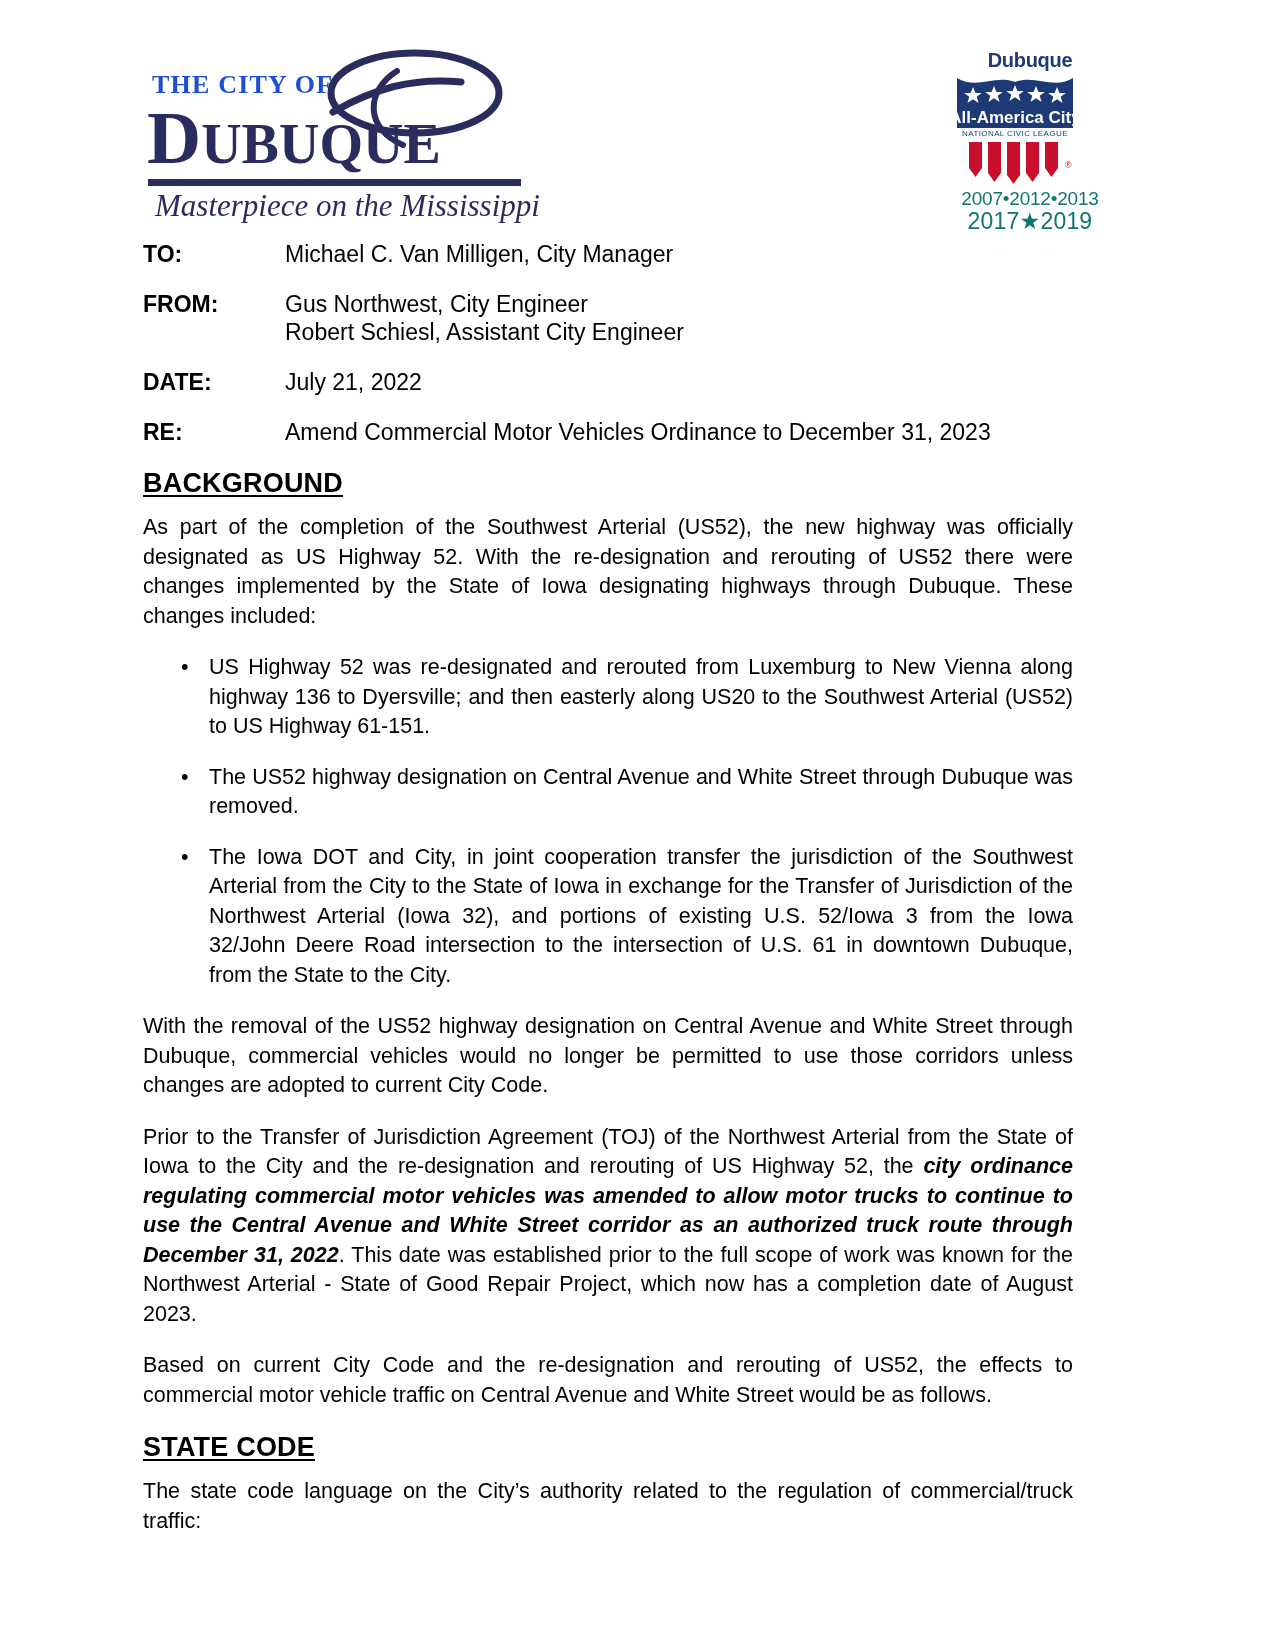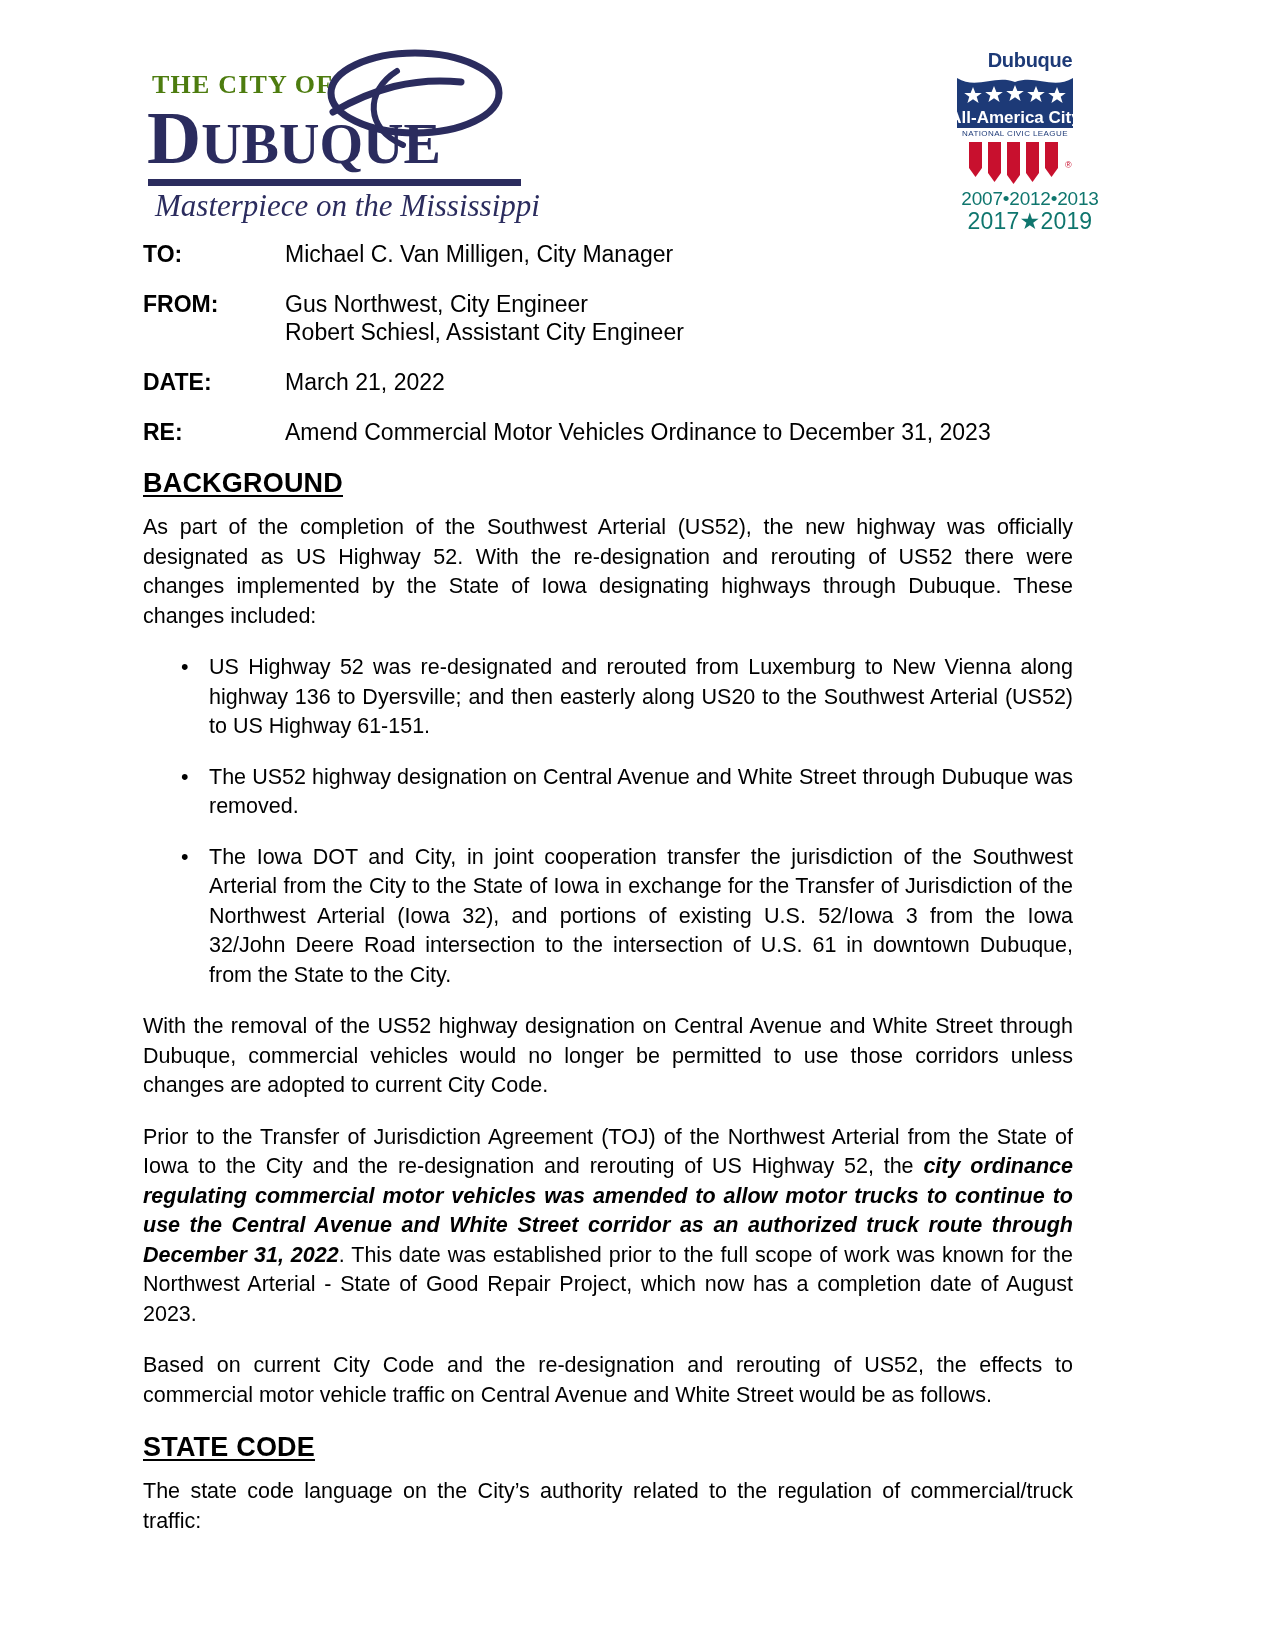--- a/index.html
+++ b/index.html
@@ -36,21 +36,21 @@
     height: 178px;
   }
   .logo-the-city-of {
     position: absolute;
     left: 9px;
     top: 22px;
     font-family: "Liberation Serif", serif;
     font-weight: 700;
     font-size: 26px;
     letter-spacing: 1.2px;
-    color: #4d7c0f;
+    color: #1d4ed8;
     white-space: nowrap;
   }
   .logo-swoosh {
     position: absolute;
     left: 150px;
     top: 1px;
     width: 250px;
     height: 110px;
   }
   .logo-dubuque {
@@ -239,21 +239,21 @@
       <div class="memo-label">FROM:</div>
       <div class="memo-value">
         <div>Gus Northwest, City Engineer</div>
         <div>Robert Schiesl, Assistant City Engineer</div>
       </div>
     </div>
 
     <div class="memo-row">
       <div class="memo-label">DATE:</div>
       <div class="memo-value">
-        <div>March 21, 2022</div>
+        <div>July 21, 2022</div>
       </div>
     </div>
 
     <div class="memo-row">
       <div class="memo-label">RE:</div>
       <div class="memo-value">
         <div>Amend Commercial Motor Vehicles Ordinance to December 31, 2023</div>
       </div>
     </div>
 

